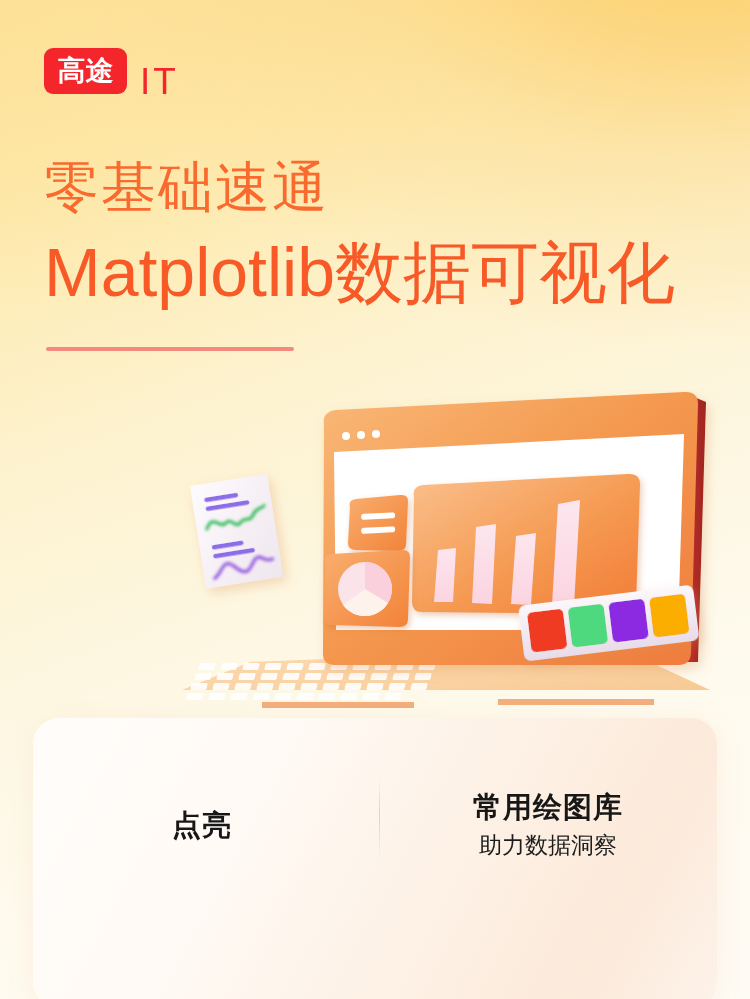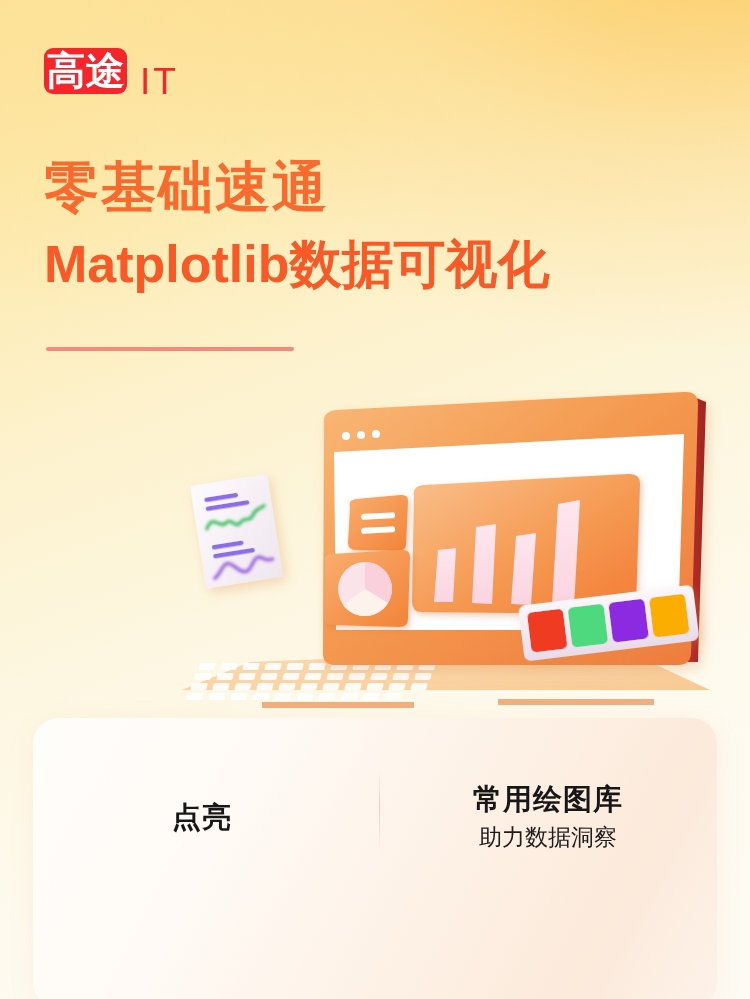--- a/index.html
+++ b/index.html
@@ -40,53 +40,53 @@
     width: 83px;
     height: 46px;
     border-radius: 9px;
     background: #F4262C;
     display: flex;
     align-items: center;
     justify-content: center;
   }
   #logo-badge-text {
     color: #ffffff;
-    font-size: 39px;
+    font-size: 28px;
     font-weight: bold;
     letter-spacing: 0px;
     line-height: 1;
     font-family: "Liberation Sans", "DejaVu Sans", sans-serif;
   }
   #logo-it {
     color: #F4262C;
     font-size: 37px;
     font-weight: 500;
     letter-spacing: 3px;
     line-height: 1;
     margin-top: 22px;
   }
 
   
   #headline-1 {
     position: absolute;
     left: 44px;
     top: 160px;
     font-size: 55px;
-    font-weight: bold;
+    font-weight: normal;
     color: #F96A2E;
     letter-spacing: 2px;
     line-height: 1;
     white-space: nowrap;
   }
   #headline-2 {
     position: absolute;
     left: 44px;
     top: 238px;
-    font-size: 52px;
-    font-weight: bold;
+    font-size: 68px;
+    font-weight: normal;
     color: #F75A27;
     letter-spacing: 0px;
     line-height: 1;
     white-space: nowrap;
   }
   #divider-line {
     position: absolute;
     left: 46px;
     top: 347px;
     width: 248px;
@@ -125,21 +125,21 @@
     height: 290px;
     border-radius: 26px;
     background:
       linear-gradient(118deg, #fffdfb 0%, #fffaf5 30%, #fdf0e4 62%, #fceadb 82%, #fdf2e9 100%);
     box-shadow: 0 4px 26px rgba(222,160,110,0.10);
     overflow: hidden;
   }
   #feature-row {
     position: absolute;
     left: 0;
-    top: 4px;
+    top: 12px;
     width: 100%;
     height: 190px;
     display: flex;
     align-items: center;
     gap: 8px;
   }
   .feature-col {
     flex: 1 1 0;
     display: flex;
     flex-direction: column;

